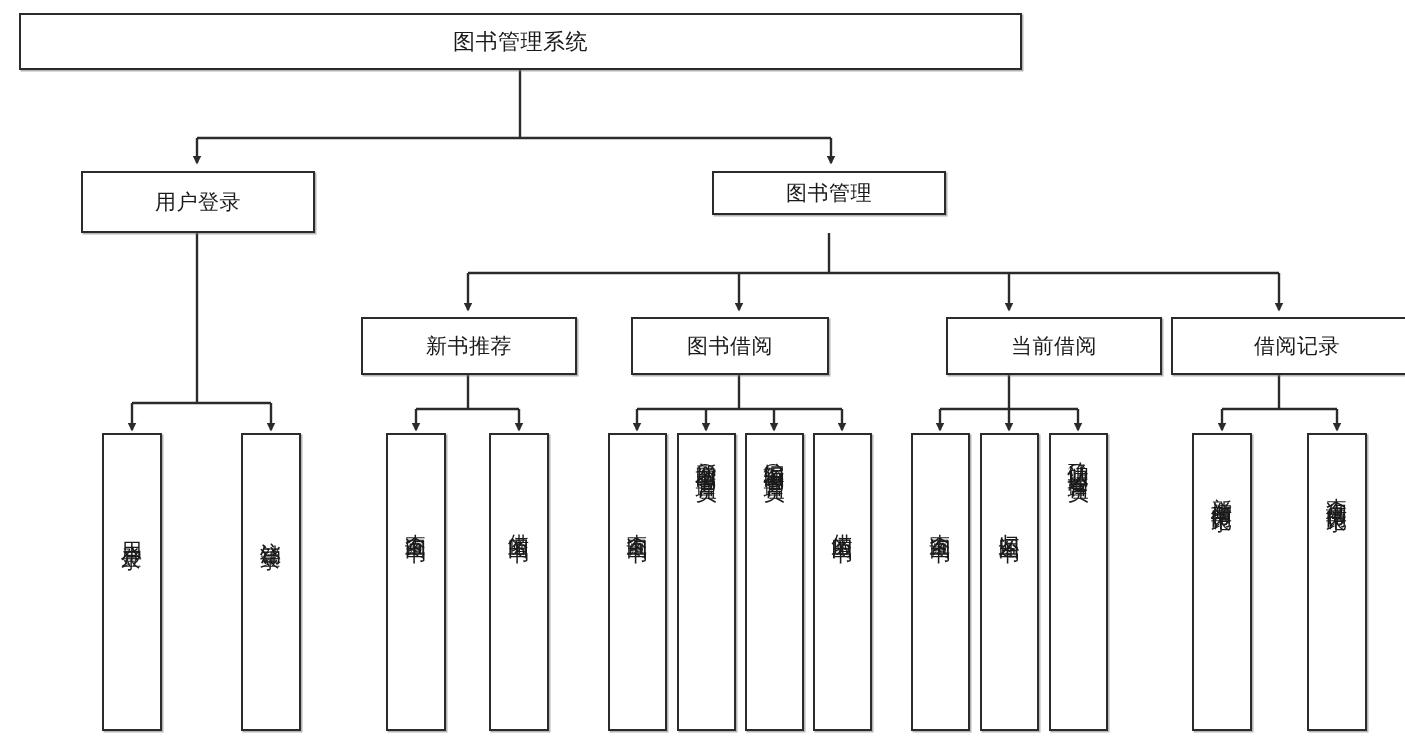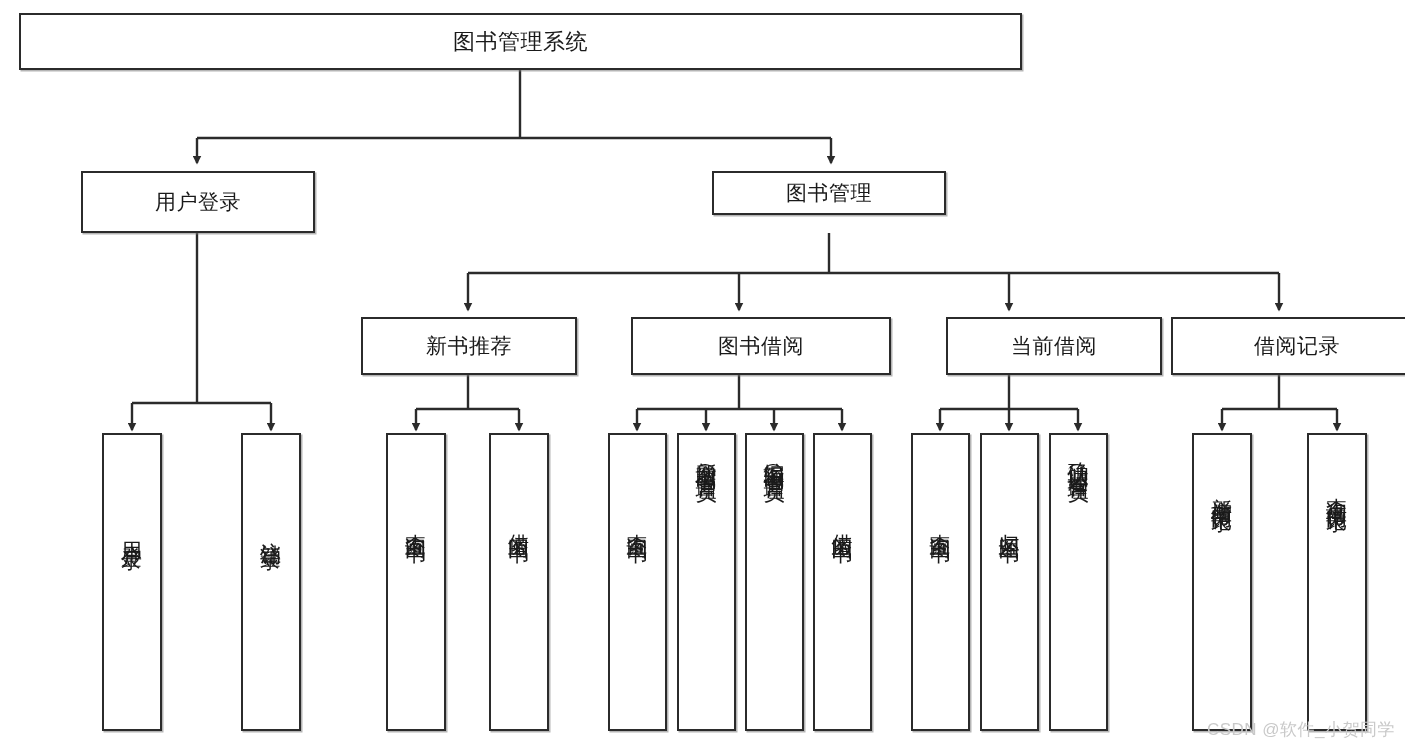--- a/index.html
+++ b/index.html
@@ -139,21 +139,21 @@
   </div>
 
   <div class="node horiz" style="left:712px; top:171px; width:234px; height:44px;">
     <span class="label">图书管理</span>
   </div>
 
   <div class="node horiz" style="left:361px; top:317px; width:216px; height:58px;font-family:Liberation Serif, serif;">
     <span class="label">新书推荐</span>
   </div>
 
-  <div class="node horiz" style="left:631px; top:317px; width:260px; height:58px;">
+  <div class="node horiz" style="left:631px; top:317px; width:198px; height:58px;">
     <span class="label">图书借阅</span>
   </div>
 
   <div class="node horiz" style="left:946px; top:317px; width:216px; height:58px;">
     <span class="label">当前借阅</span>
   </div>
 
   <div class="node horiz" style="left:1171px; top:317px; width:252px; height:58px;">
     <span class="label">借阅记录</span>
   </div>
@@ -203,15 +203,14 @@
   </div>
 
   <div class="node vert" style="left:1192px; top:433px; width:60px; height:298px; padding-top:46px;">
     <span class="label">新增借阅记录</span>
   </div>
 
   <div class="node vert" style="left:1307px; top:433px; width:60px; height:298px; padding-top:46px;">
     <span class="label">查询借阅记录</span>
   </div>
 
-  <div class="watermark">CSDN @软件_小贺同学</div>
 
 </div>
 
 </body></html>

